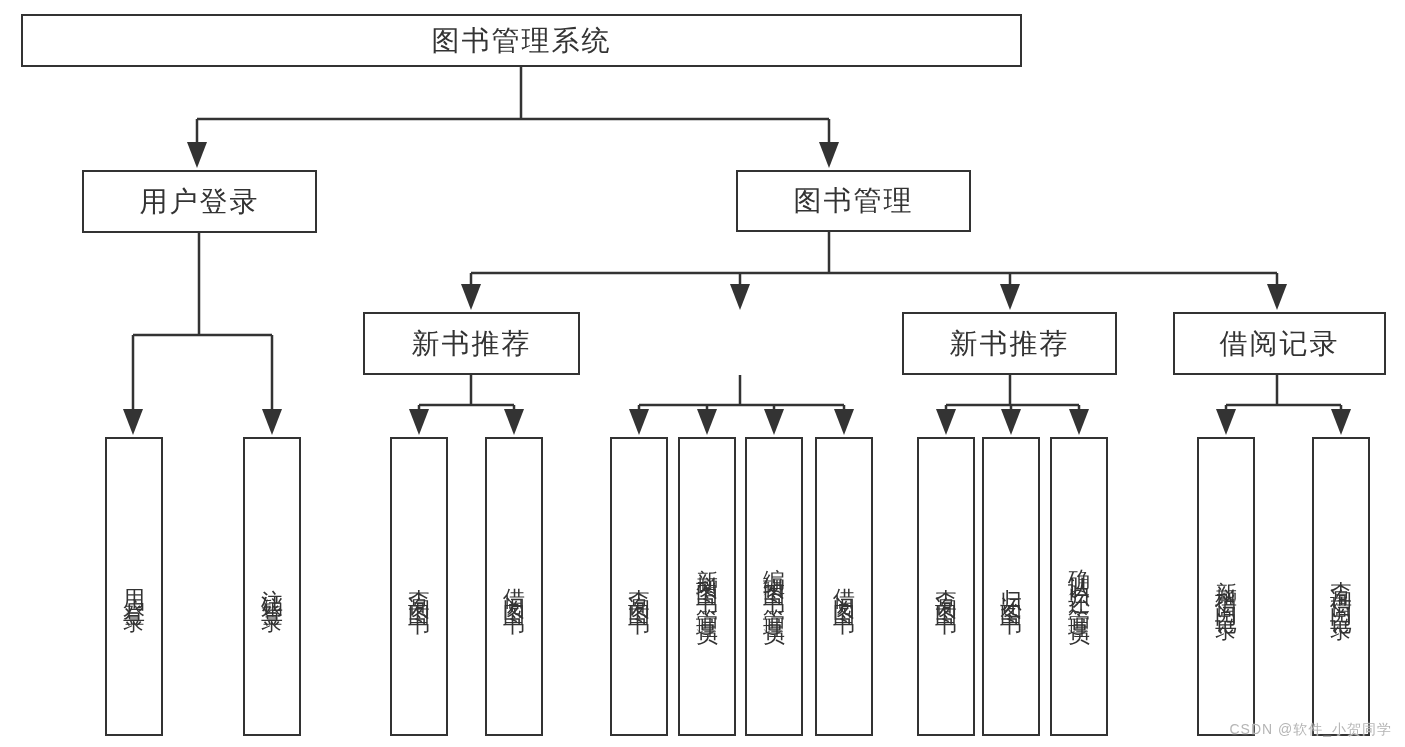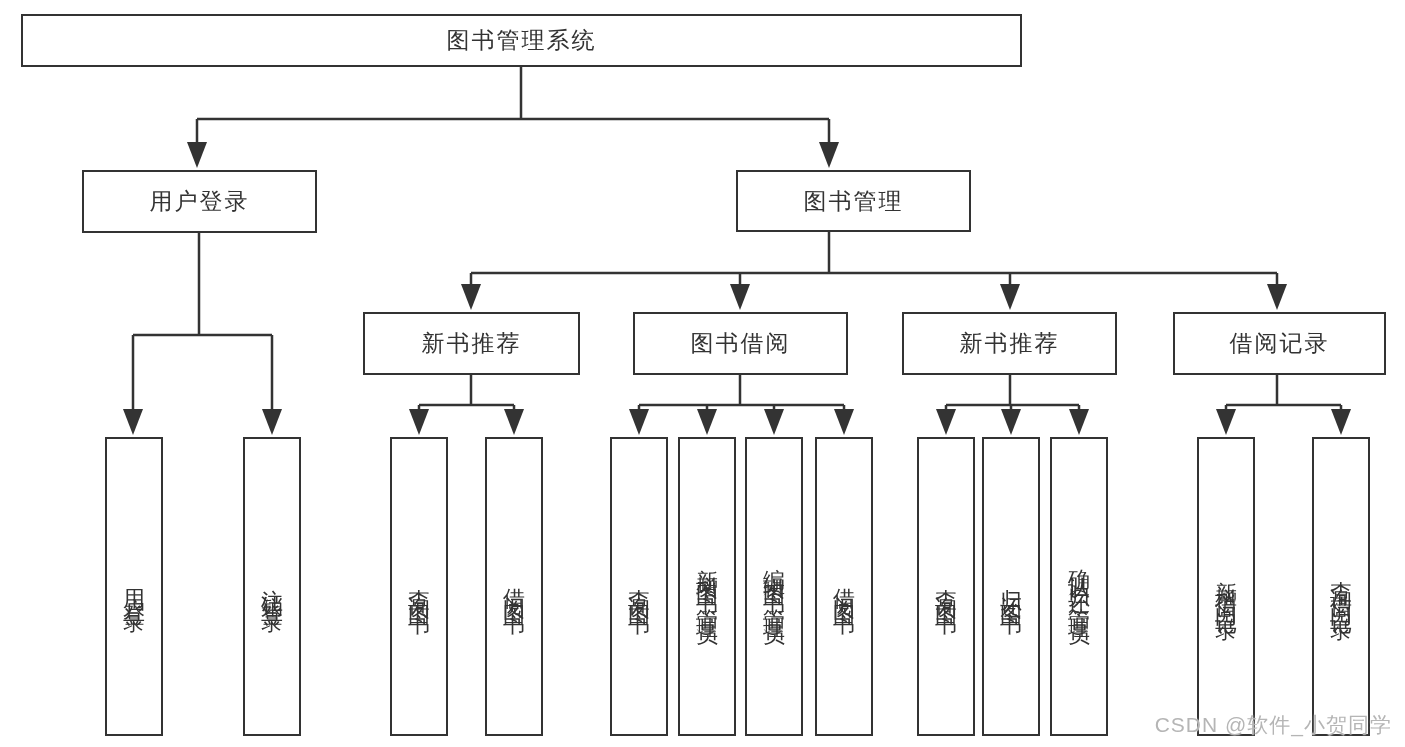--- a/index.html
+++ b/index.html
@@ -19,38 +19,38 @@
   .wires{position:absolute;left:0;top:0;z-index:1;}
   .wires path{fill:none;stroke:var(--line);stroke-width:2.5px;}
   .wires polygon{fill:var(--line);stroke:none;}
   .node{
     position:absolute;
     box-sizing:border-box;
     display:flex;align-items:center;justify-content:center;
     background:var(--bg);
     border:2.5px solid var(--line);
     color:var(--text);
-    font-size:23px;
+    font-size:28px;
     letter-spacing:2px;
     z-index:2;
     white-space:nowrap;
   }
   .leaf{font-size:22px;letter-spacing:0;}
   .leaf .vtext{
     writing-mode:vertical-lr;
     text-orientation:mixed;
     letter-spacing:8px;
     line-height:1;
   }
   .watermark{
     position:absolute;
     right:13px;bottom:8px;
     z-index:5;
     color:var(--wm);
-    font-size:21px;
+    font-size:14px;
     letter-spacing:1px;
     text-shadow:0 0 2px #ffffff;
     font-family:"Liberation Sans", sans-serif;
   }
 </style>
 </head>
 <body>
 
 <div class="canvas">
 
@@ -85,21 +85,20 @@
     <polygon points="1216,409 1236,409 1226,435"></polygon>
     <polygon points="1331,409 1351,409 1341,435"></polygon>
   </svg>
 
   <div class="node" style="left:21px;top:14px;width:1001px;height:53px;">图书管理系统</div>
 
   <div class="node" style="left:82px;top:170px;width:235px;height:63px;">用户登录</div>
   <div class="node" style="left:712px;top:170px;width:235px;height:62px;margin-left:24px;">图书管理</div>
 
   <div class="node" style="left:363px;top:312px;width:217px;height:63px;">新书推荐</div>
-  <div class="node" style="left:633px;top:312px;width:215px;height:63px;">图书借阅</div>
   <div class="node" style="left:902px;top:312px;width:215px;height:63px;">新书推荐</div>
   <div class="node" style="left:1173px;top:312px;width:213px;height:63px;">借阅记录</div>
 
   <div class="node leaf" style="left:105px;top:437px;width:58px;height:299px;">
     <span class="vtext">用户登录</span>
   </div>
   <div class="node leaf" style="left:243px;top:437px;width:58px;height:299px;">
     <span class="vtext">注销登录</span>
   </div>
 

